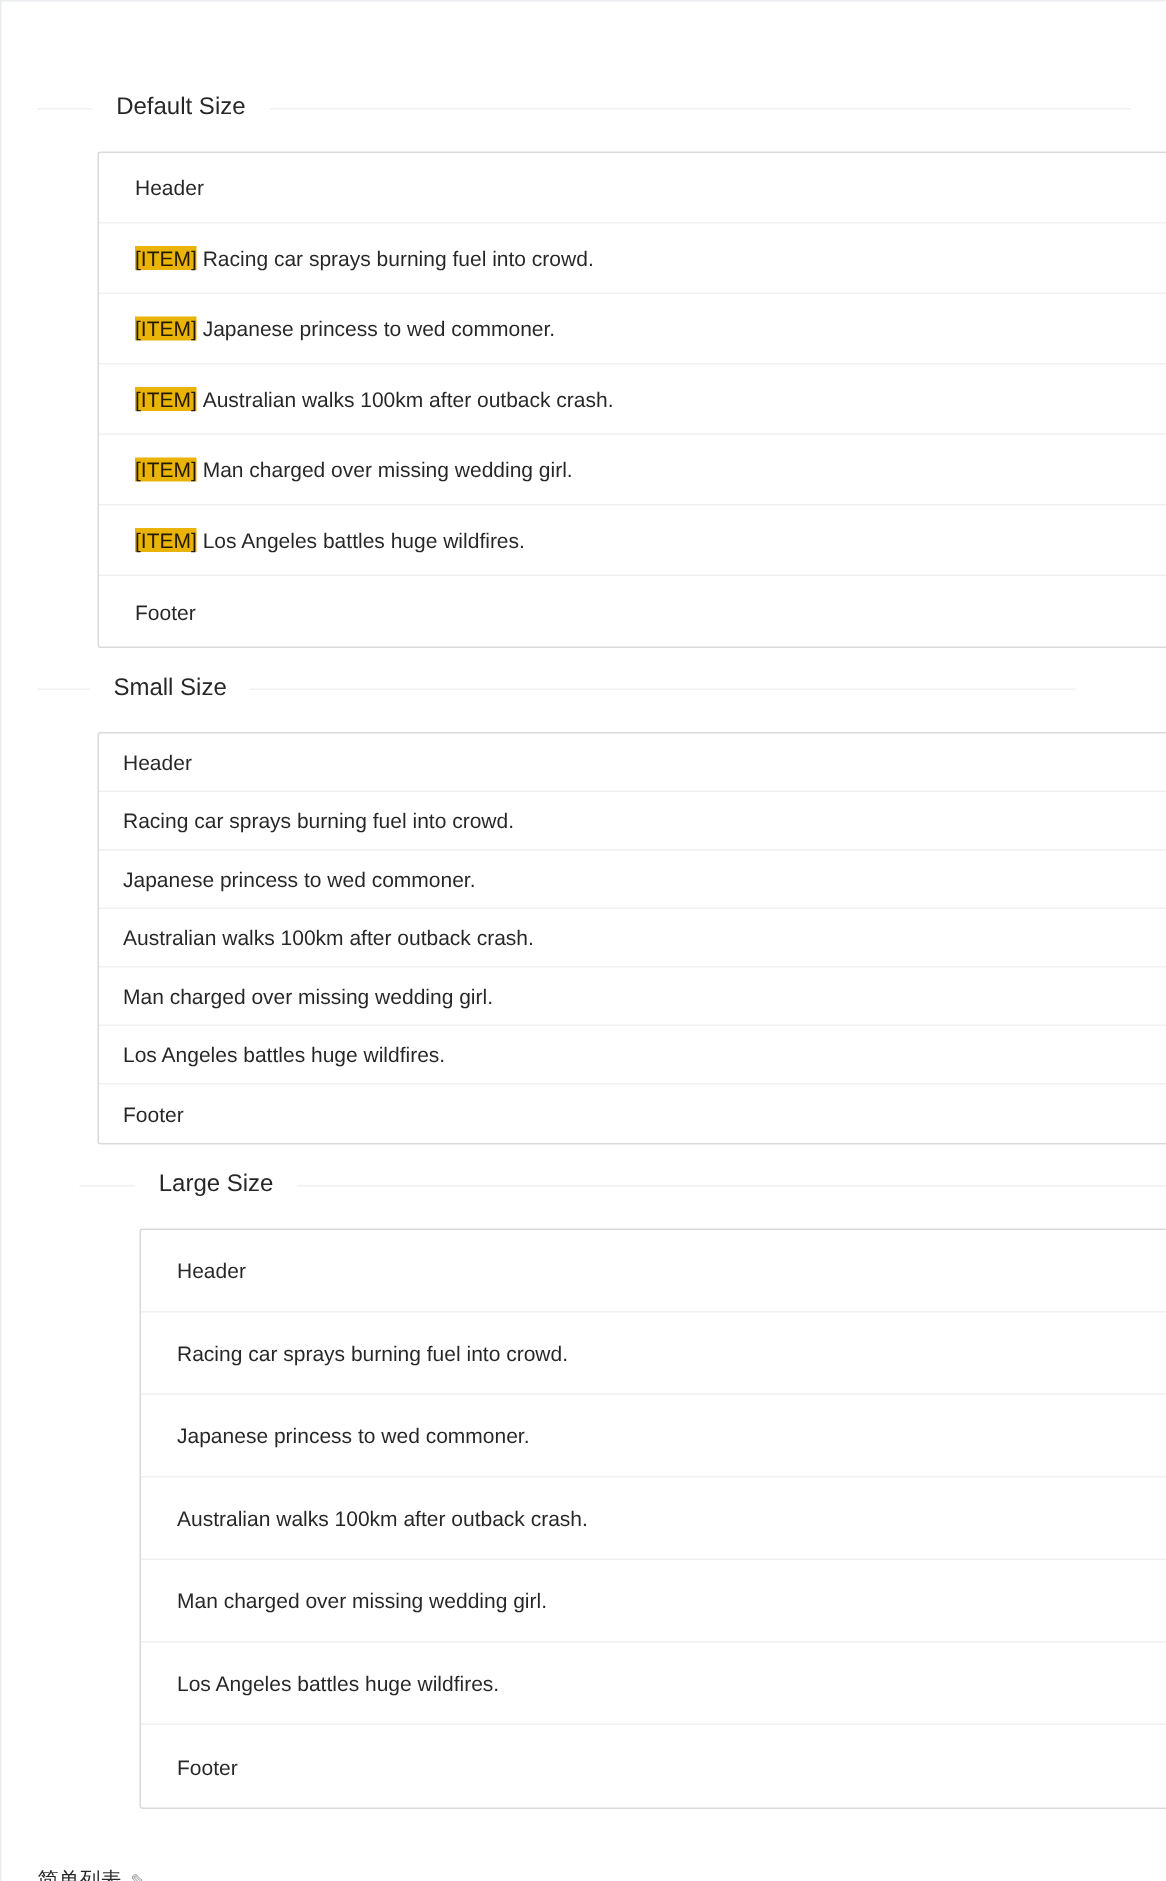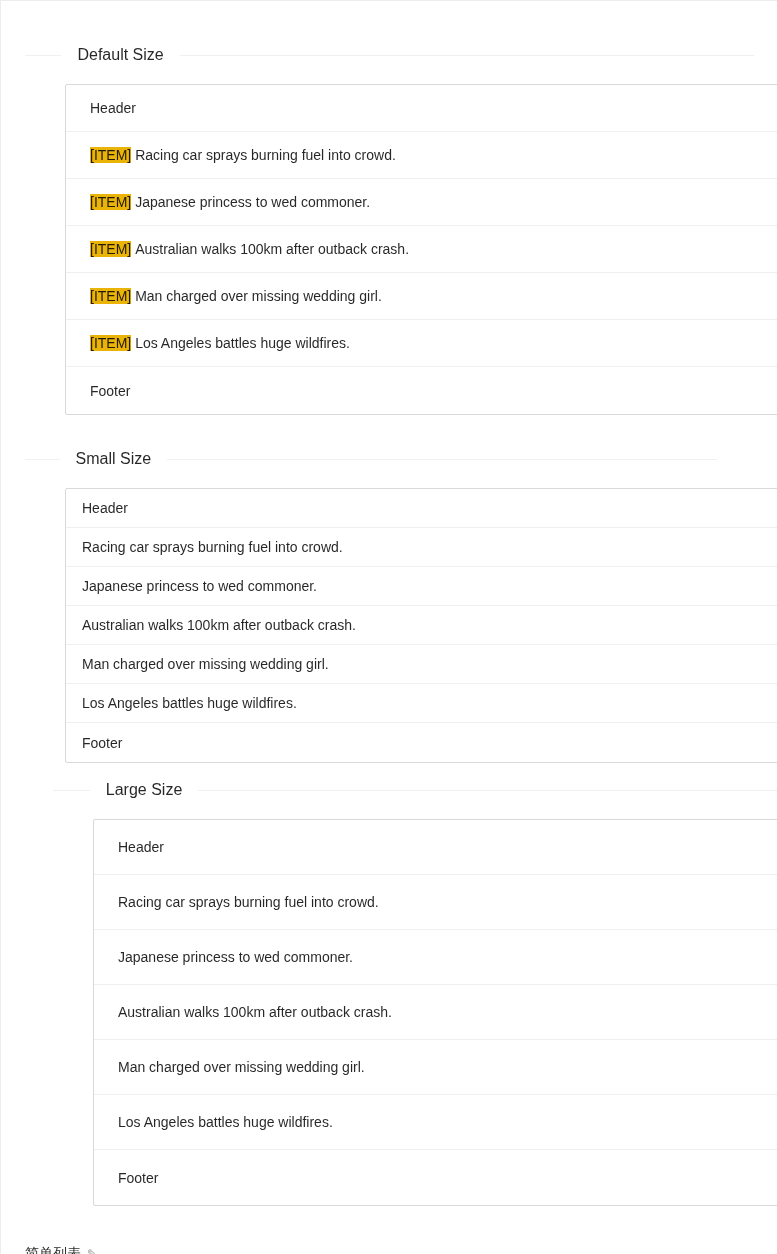--- a/index.html
+++ b/index.html
@@ -39,21 +39,21 @@
       box-sizing: border-box;
       display: flex; align-items: center;
     }
     .row:last-child { border-bottom: none; }
     .list.default .row { height: 47px; padding: 0 24px; }
     .list.small .row { height: 39px; padding: 0 16px; }
     .list.large .row { height: 55px; padding: 0 24px; }
     mark {
       background: #eab308; color: inherit; padding: 0;
     }
-    .sec1 { position: absolute; top: 40px; left: 24px; width: 729px; }
+    .sec1 { position: absolute; top: 57px; left: 24px; width: 729px; }
     .sec1 .list { margin-top: 15px; }
     .sec2 { position: absolute; top: 444px; left: 24px; width: 692px; }
     .sec2 .list { margin-top: 15px; }
     .sec3 { position: absolute; top: 775px; left: 24px; width: 736px; padding-left: 28px; }
     .sec3 .list { margin-top: 15px; }
     .footer-title {
       position: absolute; top: 1244px; left: 24px;
       font-size: 14px; color: rgba(0,0,0,0.85);
       display: flex; align-items: center; gap: 6px;
     }

